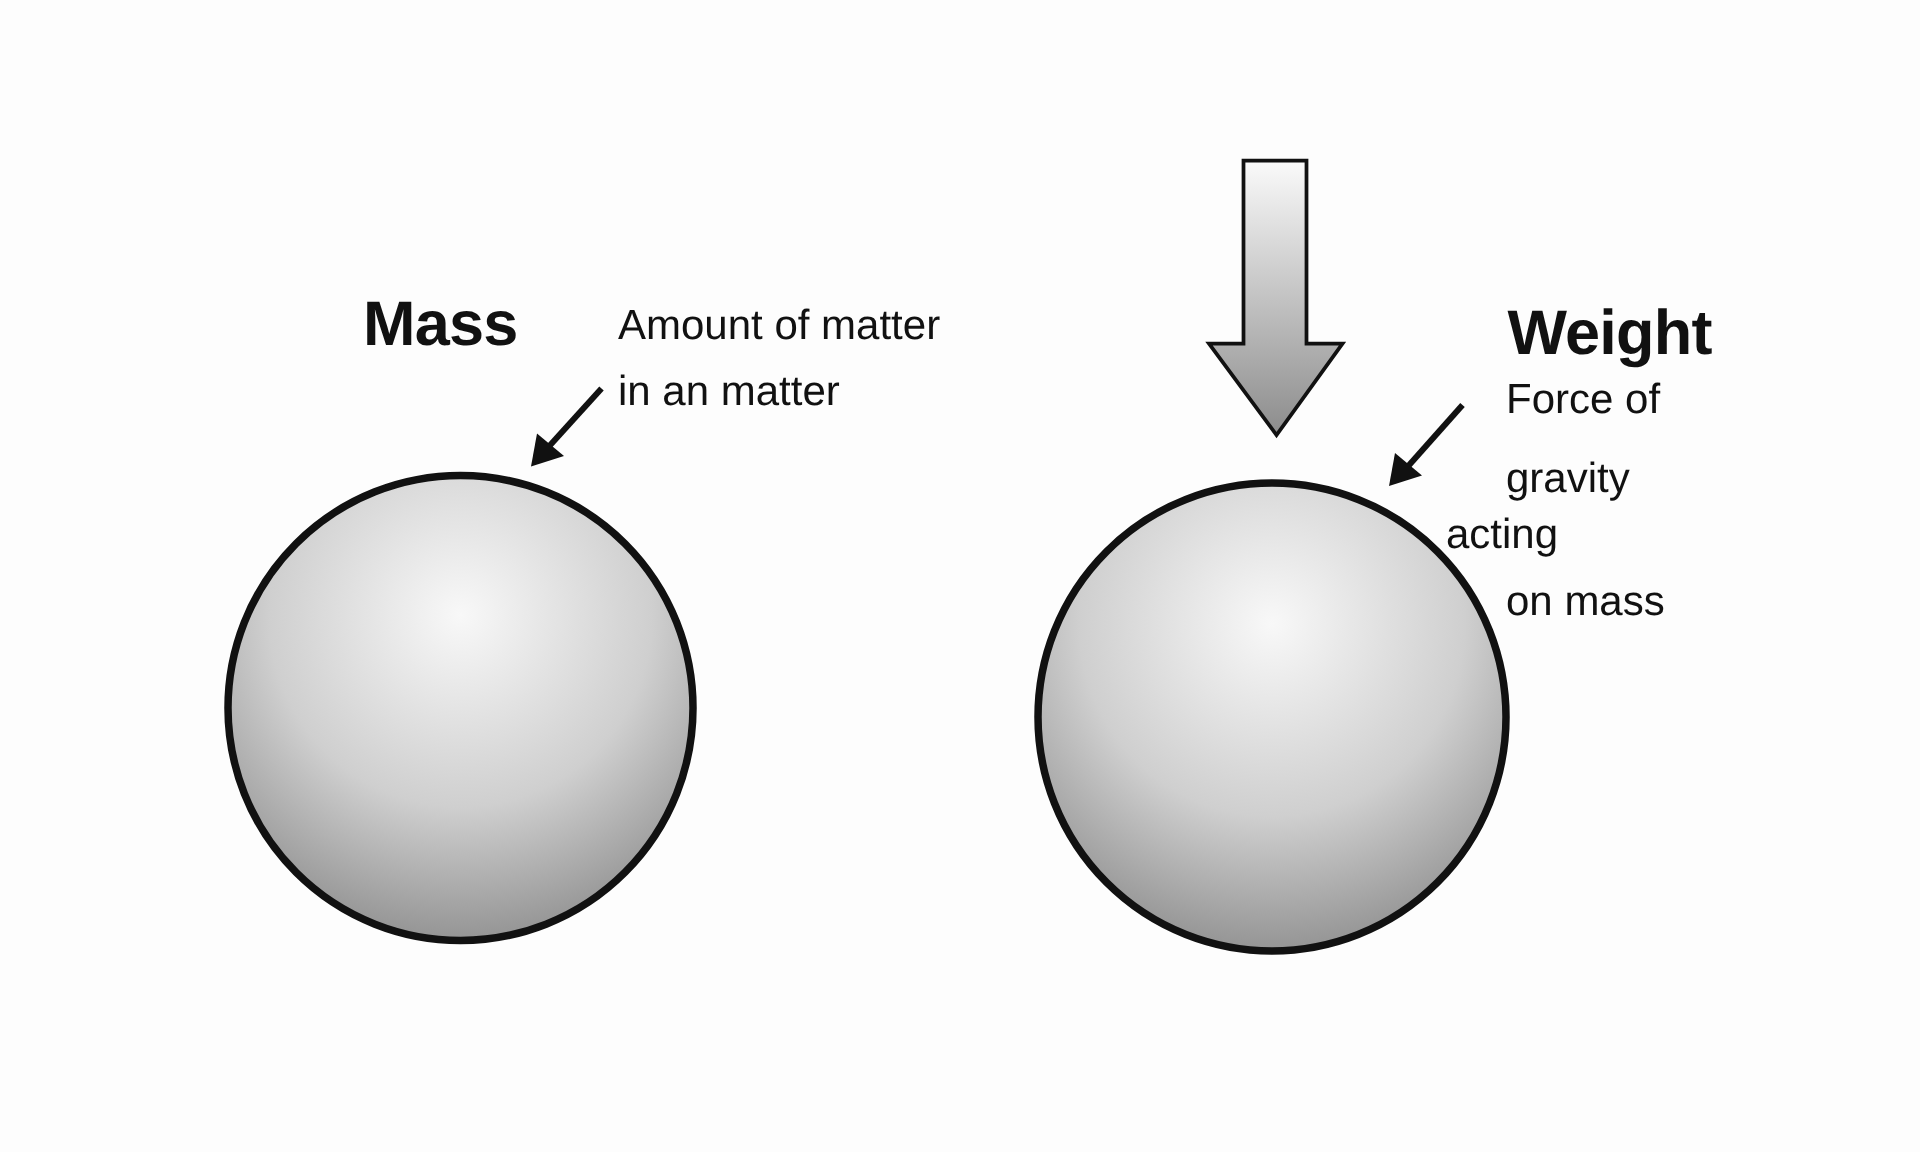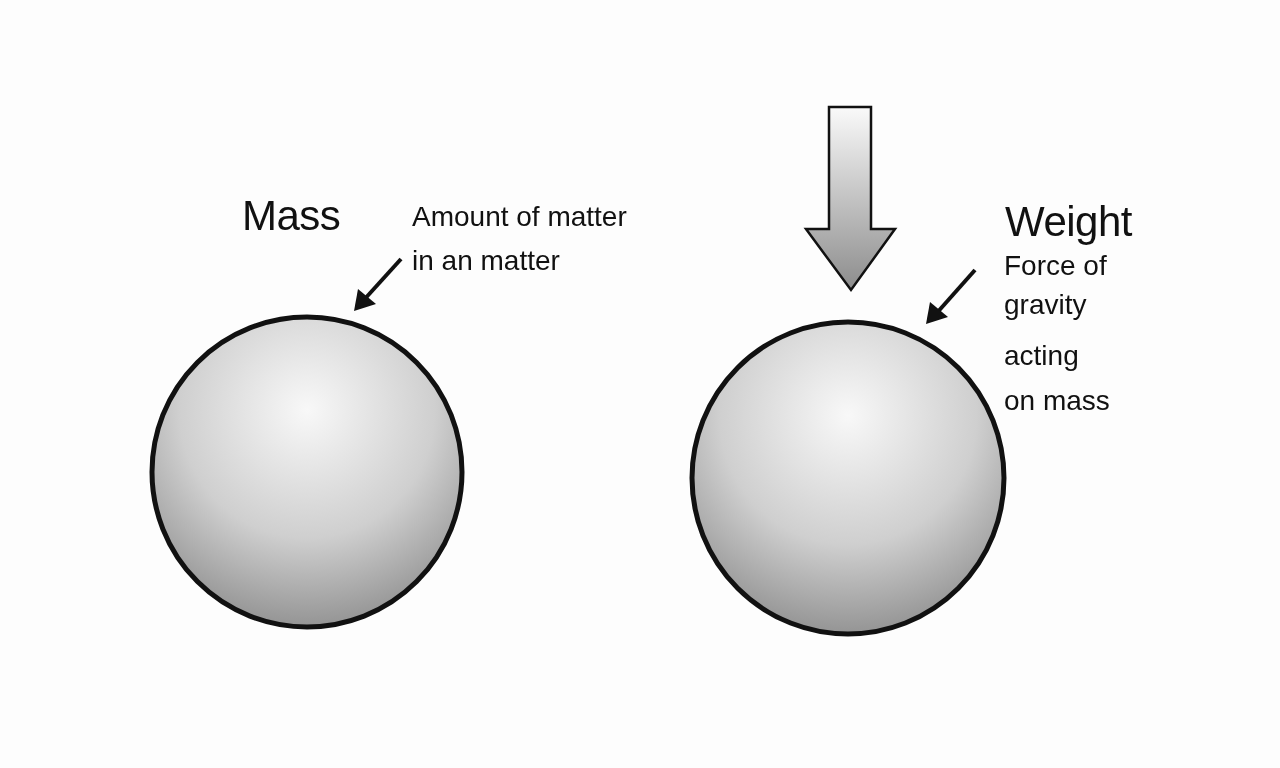--- a/index.html
+++ b/index.html
@@ -1,18 +1,18 @@
 <!DOCTYPE html>
 <html><head>
 <meta charset="utf-8">
 <style>
   html, body { margin:0; padding:0; }
   body { width:1280px; height:768px; background:#fdfdfd; position:relative; overflow:hidden; font-family:"Liberation Sans", sans-serif; }
   svg { position:absolute; left:0; top:0; }
-  .title { position:absolute; font-weight:normal; color:#111; font-size:42px; letter-spacing:-0.5px; }
+  .title { position:absolute; font-weight:bold; color:#111; font-size:42px; letter-spacing:-0.5px; }
   .desc { position:absolute; color:#111; font-size:28px; line-height:42px; }
 </style>
 </head>
 <body>
 
 <svg width="1280" height="768" viewBox="0 0 1280 768">
   <defs>
     <radialGradient id="sphereGrad" cx="0.5" cy="0.3" r="0.75">
       <stop offset="0" stop-color="#f8f8f8"></stop>
       <stop offset="0.55" stop-color="#cfcfcf"></stop>
@@ -40,15 +40,15 @@
     <path d="M926,324 L930,302 L948,317 Z" fill="#111"></path>
   </g>
 </svg>
 
 <div class="title" style="left:242px; top:192px;">Mass</div>
 <div class="desc" style="left:412px; top:196px;">Amount of matter</div>
 <div class="desc" style="left:412px; top:240px;">in an matter</div>
 
 <div class="title" style="left:990px; top:198px;margin-left:15px;">Weight</div>
 <div class="desc" style="left:1004px; top:245px;">Force of</div>
-<div class="desc" style="left:1004px; top:284px;">gravity</div>
-<div class="desc" style="left:1004px; top:335px;">acting</div>
+<div class="desc" style="left:1004px; top:298px;">gravity</div>
+<div class="desc" style="left:964px; top:335px;">acting</div>
 <div class="desc" style="left:1004px; top:380px;">on mass</div>
 
 </body></html>

